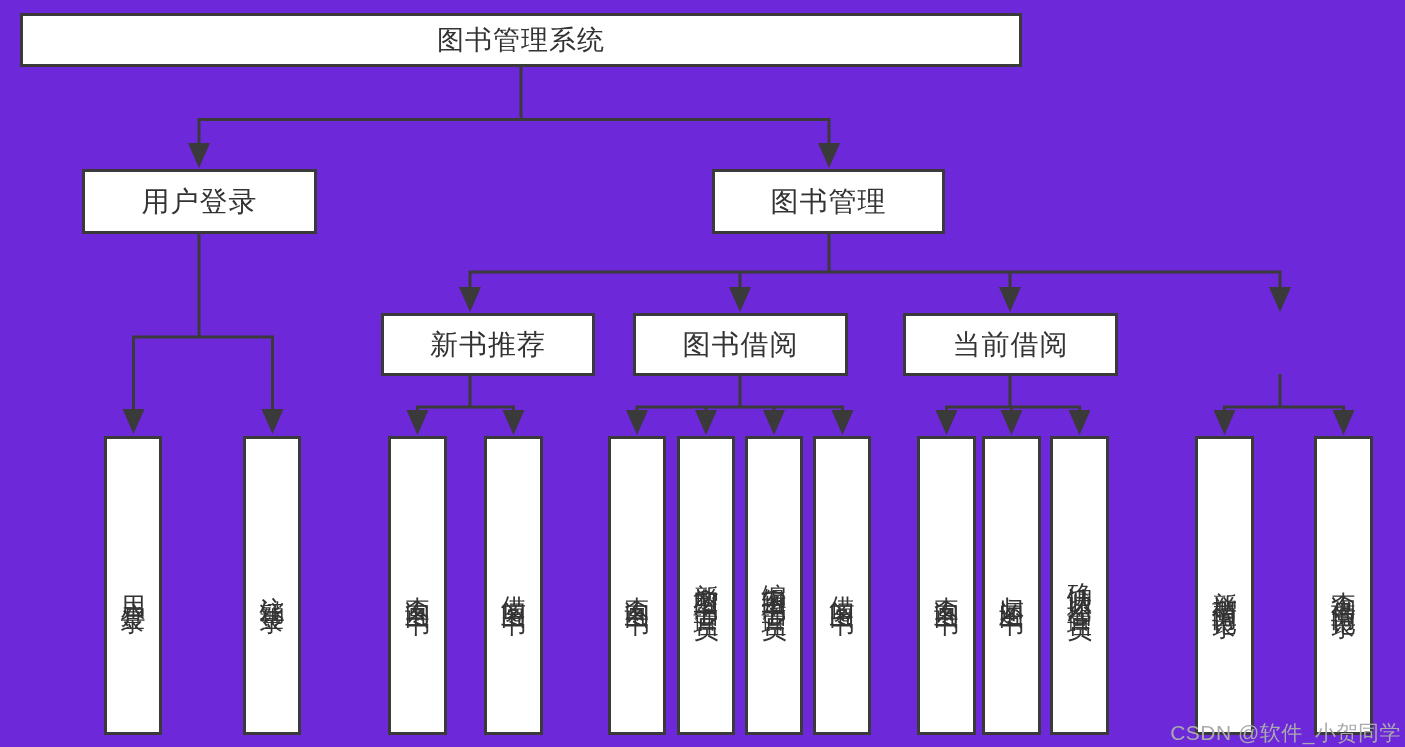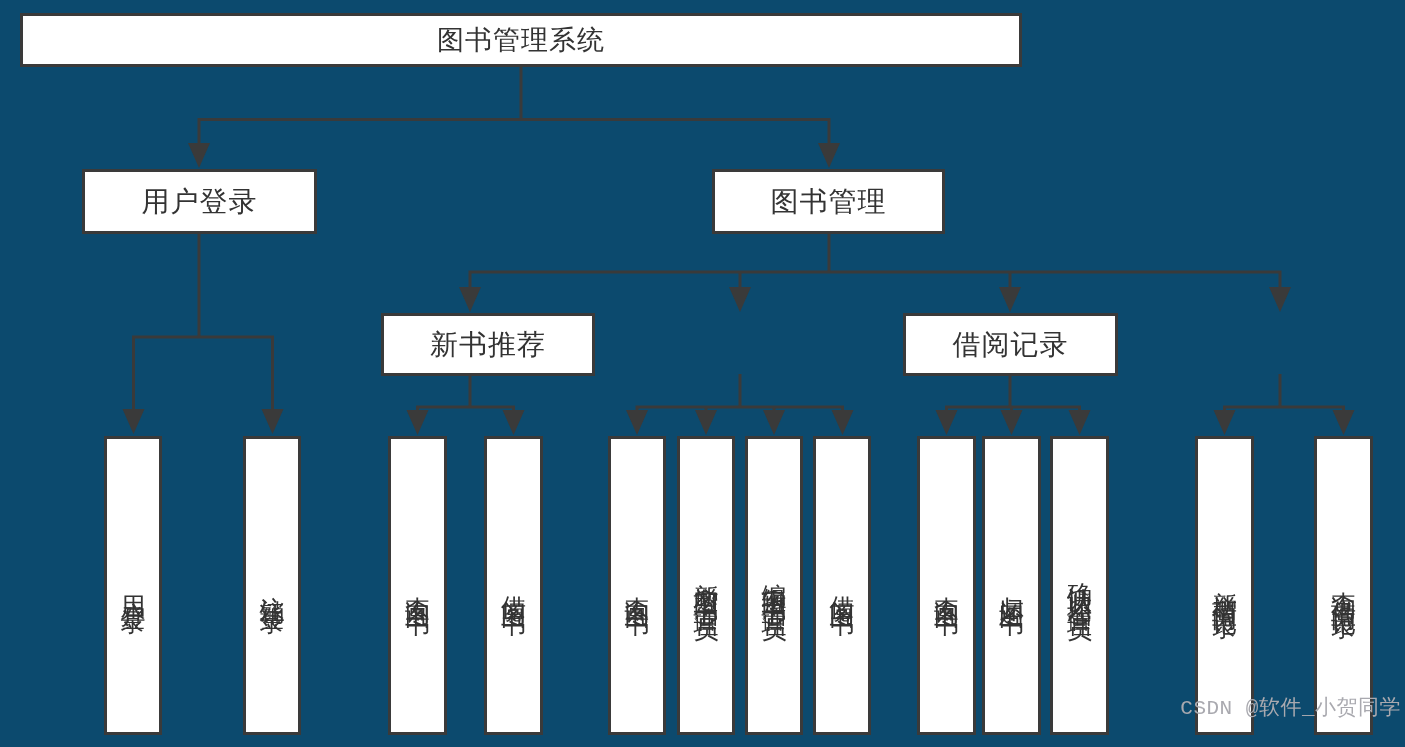--- a/index.html
+++ b/index.html
@@ -1,19 +1,19 @@
 <!DOCTYPE html>
 <html><head>
 <meta charset="utf-8">
 <style>
   html, body { margin:0; padding:0; background:#ffffff; }
   .canvas {
     position:relative;
     width:1405px; height:747px;
-    background:#0c4a6e;
+    background:#6d28d9;
     font-family:"Liberation Sans", sans-serif;
     overflow:hidden;
   }
   .connectors { position:absolute; left:0; top:0; width:1405px; height:747px; }
   .node {
     position:absolute;
     box-sizing:border-box;
     border:3px solid #3a3a3a;
     background:#ffffff;
     display:flex; align-items:center; justify-content:center;
@@ -35,27 +35,26 @@
   .leaf span {
     writing-mode:vertical-rl;
     text-orientation:mixed;
     font-size:25px;
     line-height:1;
     letter-spacing:5px;
     white-space:nowrap;
   }
   .watermark {
     position:absolute;
-    right:4px; bottom:26px;
+    right:4px; bottom:0;
     font-size:21px;
     color:#a9a9af;
     letter-spacing:0.5px;
     z-index:5;
     pointer-events:none;
-    font-family:Liberation Mono, monospace;
   }
 </style>
 </head>
 <body>
 
 <div class="canvas">
 
   <svg class="connectors" width="1405" height="747" viewBox="0 0 1405 747" xmlns="http://www.w3.org/2000/svg">
     <path fill="none" stroke="#3a3a3a" stroke-width="3" d="M521 65 V120
          M199 148 V119.5 H829 V148
@@ -104,22 +103,25 @@
   <div class="node node-branch" style="left:82px; top:169px; width:235px; height:65px;">
     <span>用户登录</span>
   </div>
   <div class="node node-branch" style="left:712px; top:169px; width:233px; height:65px;">
     <span>图书管理</span>
   </div>
 
   <div class="node node-branch" style="left:381px; top:313px; width:214px; height:63px;">
     <span>新书推荐</span>
   </div>
+  <div class="node node-branch" style="left:633px; top:313px; width:215px; height:63px;">
+    <span>图书借阅</span>
+  </div>
   <div class="node node-branch" style="left:903px; top:313px; width:215px; height:63px;">
-    <span>借阅记录</span>
+    <span>当前借阅</span>
   </div>
 
   <div class="leaf" style="left:104px; width:58px;">
     <span>用户登录</span>
   </div>
   <div class="leaf" style="left:243px; width:58px;">
     <span>注销登录</span>
   </div>
 
   <div class="leaf" style="left:388px; width:59px;">

